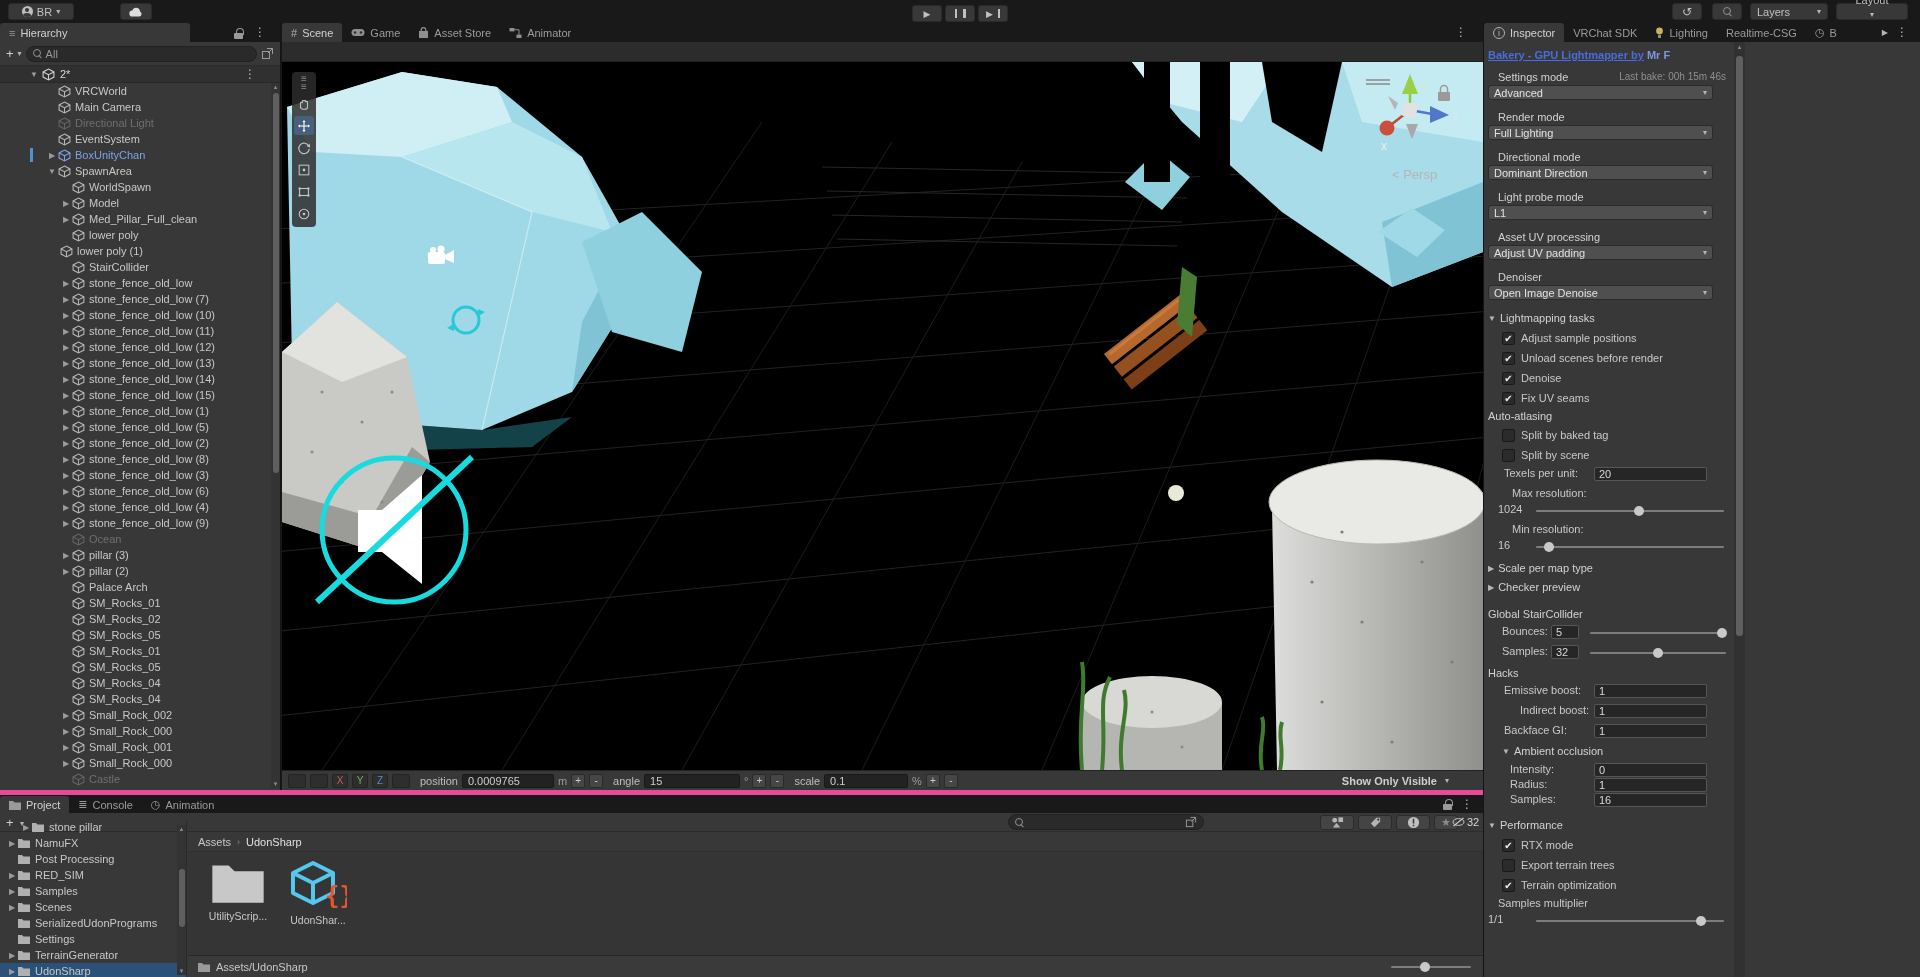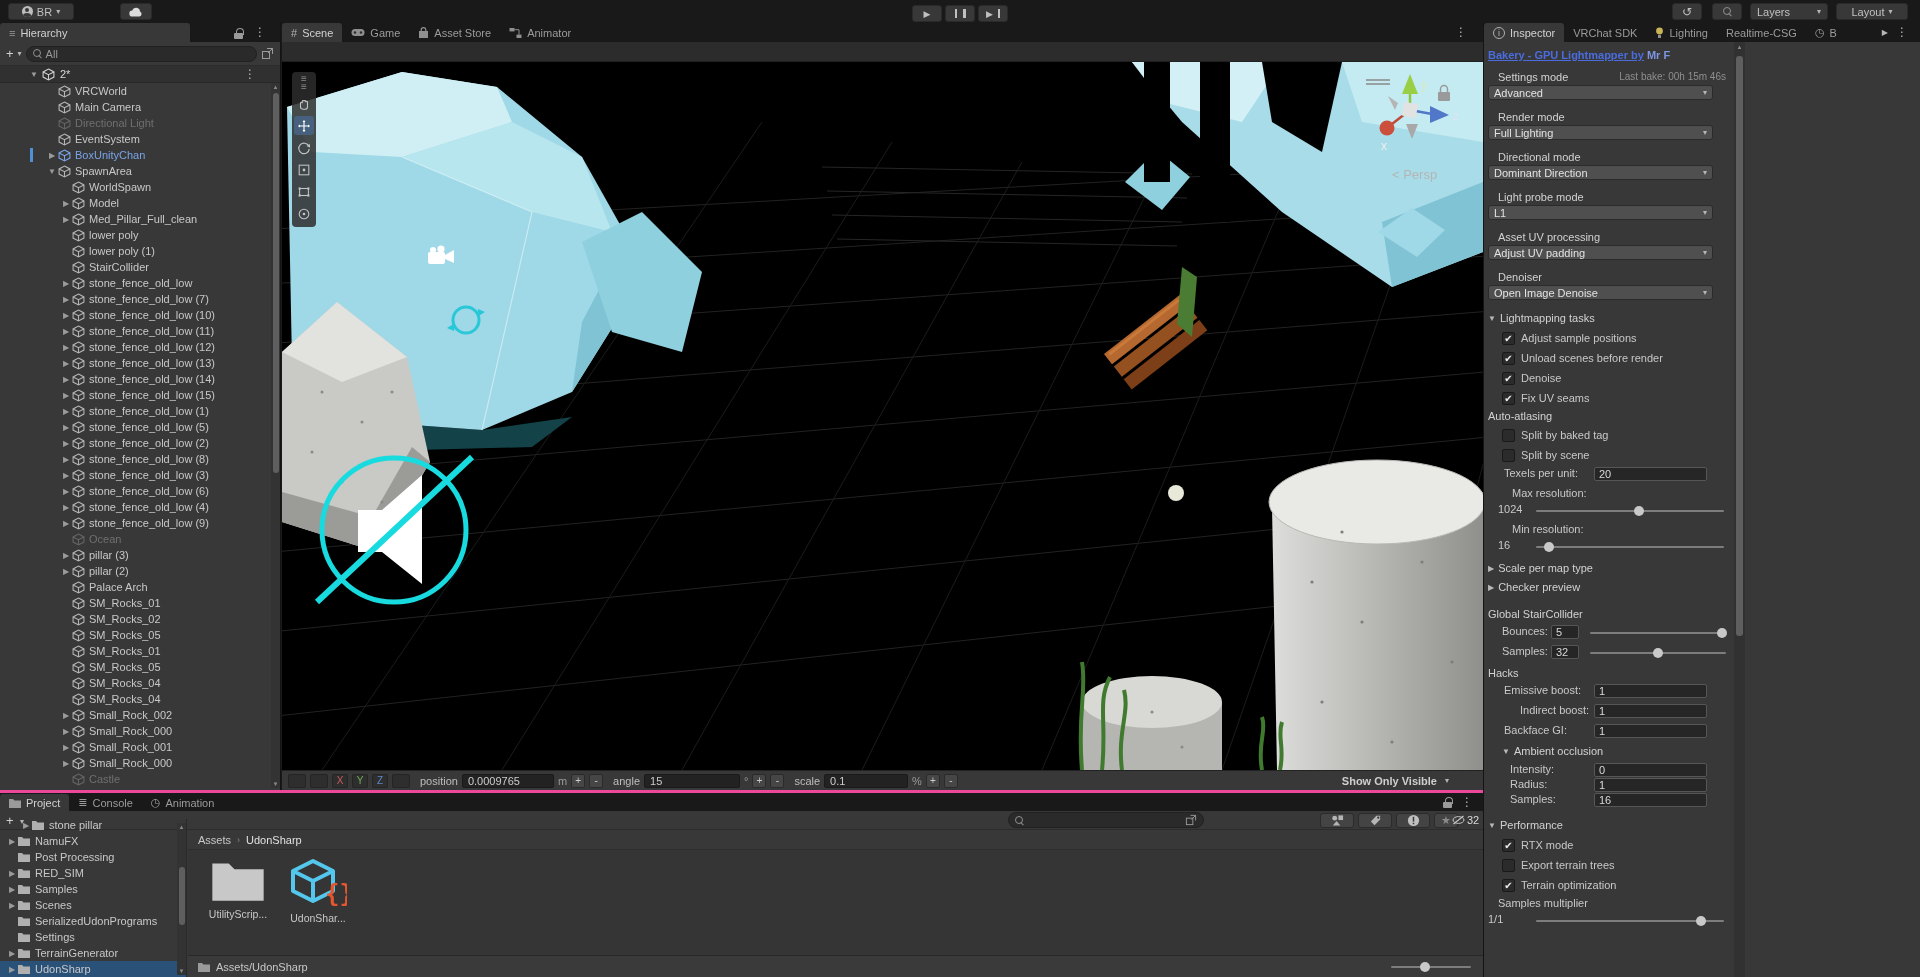--- a/index.html
+++ b/index.html
@@ -94,21 +94,21 @@
   .irow.compact { height:13px; margin-bottom:2px;}
   .nfield { position:absolute; left:110px; top:0; width:113px; height:14px; background:#262626; border:1px solid #565656;
     border-radius:2px; color:#d8d8d8; padding:0 4px; line-height:12px;}
   .nfield.small { width:28px; left:67px;}
   .srow { height:14px; margin-bottom:6px;}
   .strack { position:absolute; left:52px; right:20px; top:7px; height:2px; background:#7d7d7d; border-radius:1px;}
   .strack.fs { left:106px; right:18px;}
   .sknob { position:absolute; top:-4px; width:10px; height:10px; border-radius:50%; background:#c9c9c9; margin-left:-5px;}
 
   
-  #project { position:absolute; left:0; top:790px; width:1483px; height:187px; background:#383838; border-top:3px solid #ec4899;}
+  #project { position:absolute; left:0; top:790px; width:1483px; height:187px; background:#383838; border-top:5px solid #ec4899;}
   #p-row2 { position:absolute; top:18px; left:0; right:0; height:19px; background:#383838; border-bottom:1px solid #2c2c2c;}
   #p-tree { position:absolute; left:0; top:26px; width:187px; bottom:0; overflow:hidden; padding-top:4px; border-right:1px solid #2a2a2a;}
   .prow { height:16px; display:flex; align-items:center; white-space:nowrap;}
   .prow.sel { background:#2a5279; }
   #p-content { position:absolute; left:188px; top:37px; right:0; bottom:0;}
   #p-crumb { height:20px; display:flex; align-items:center; gap:6px; padding-left:10px; background:#383838; border-bottom:1px solid #2e2e2e;}
   #p-grid { position:absolute; left:0; top:20px; right:0; bottom:22px; background:#353535;}
   .tile { position:absolute; top:8px; width:76px; text-align:center;}
   .tile .tlabel { margin-top:4px; color:#c8c8c8; font-size:10.5px;}
   #p-footer { position:absolute; left:0; bottom:0; right:0; height:22px; background:#3a3a3a; border-top:1px solid #282828;
@@ -151,21 +151,21 @@
     <div class="tb-btn" style="left:1672px;width:30px;">
         <span style="font-size:12px;">↺</span>
       </div>
     <div class="tb-btn" style="left:1712px;width:30px;">
         <span class="mag"></span>
       </div>
     <div class="tb-btn" style="left:1750px;width:78px;justify-content:space-between;">
       <span>Layers</span>
         <span class="dda">▾</span>
     </div>
-    <div class="tb-btn" style="left:1836px;width:72px;justify-content:center;">
+    <div class="tb-btn" style="left:1836px;width:72px;justify-content:flex-end;flex-direction:column;">
       <span>Layout</span>
         <span class="dda">▾</span>
     </div>
   </div>
 
   <div id="hierarchy">
     <div class="tabbar">
       <div class="tab active" style="width:190px;">
         <span style="font-size:11px;color:#9a9a9a;">≡</span>
         <span>Hierarchy</span>
@@ -260,21 +260,21 @@
           </svg>
           <span class="hlab" style="color:#c8c8c8">Med_Pillar_Full_clean</span>
         </div>
         <div class="hrow" style="padding-left:60px">
           <span class="arr"></span>
           <svg width="13" height="13" viewBox="0 0 12 12" style="flex:none">
             <path d="M6 1 11 3.6V8.4L6 11 1 8.4V3.6Z M1 3.6 6 6.2 11 3.6 M6 6.2V11" fill="none" stroke="#b4b4b4" stroke-width="1"></path>
           </svg>
           <span class="hlab" style="color:#c8c8c8">lower poly</span>
         </div>
-        <div class="hrow" style="padding-left:60px">
+        <div class="hrow" style="padding-left:48px">
           <span class="arr"></span>
           <svg width="13" height="13" viewBox="0 0 12 12" style="flex:none">
             <path d="M6 1 11 3.6V8.4L6 11 1 8.4V3.6Z M1 3.6 6 6.2 11 3.6 M6 6.2V11" fill="none" stroke="#b4b4b4" stroke-width="1"></path>
           </svg>
           <span class="hlab" style="color:#c8c8c8">lower poly (1)</span>
         </div>
         <div class="hrow" style="padding-left:60px">
           <span class="arr"></span>
           <svg width="13" height="13" viewBox="0 0 12 12" style="flex:none">
             <path d="M6 1 11 3.6V8.4L6 11 1 8.4V3.6Z M1 3.6 6 6.2 11 3.6 M6 6.2V11" fill="none" stroke="#b4b4b4" stroke-width="1"></path>

